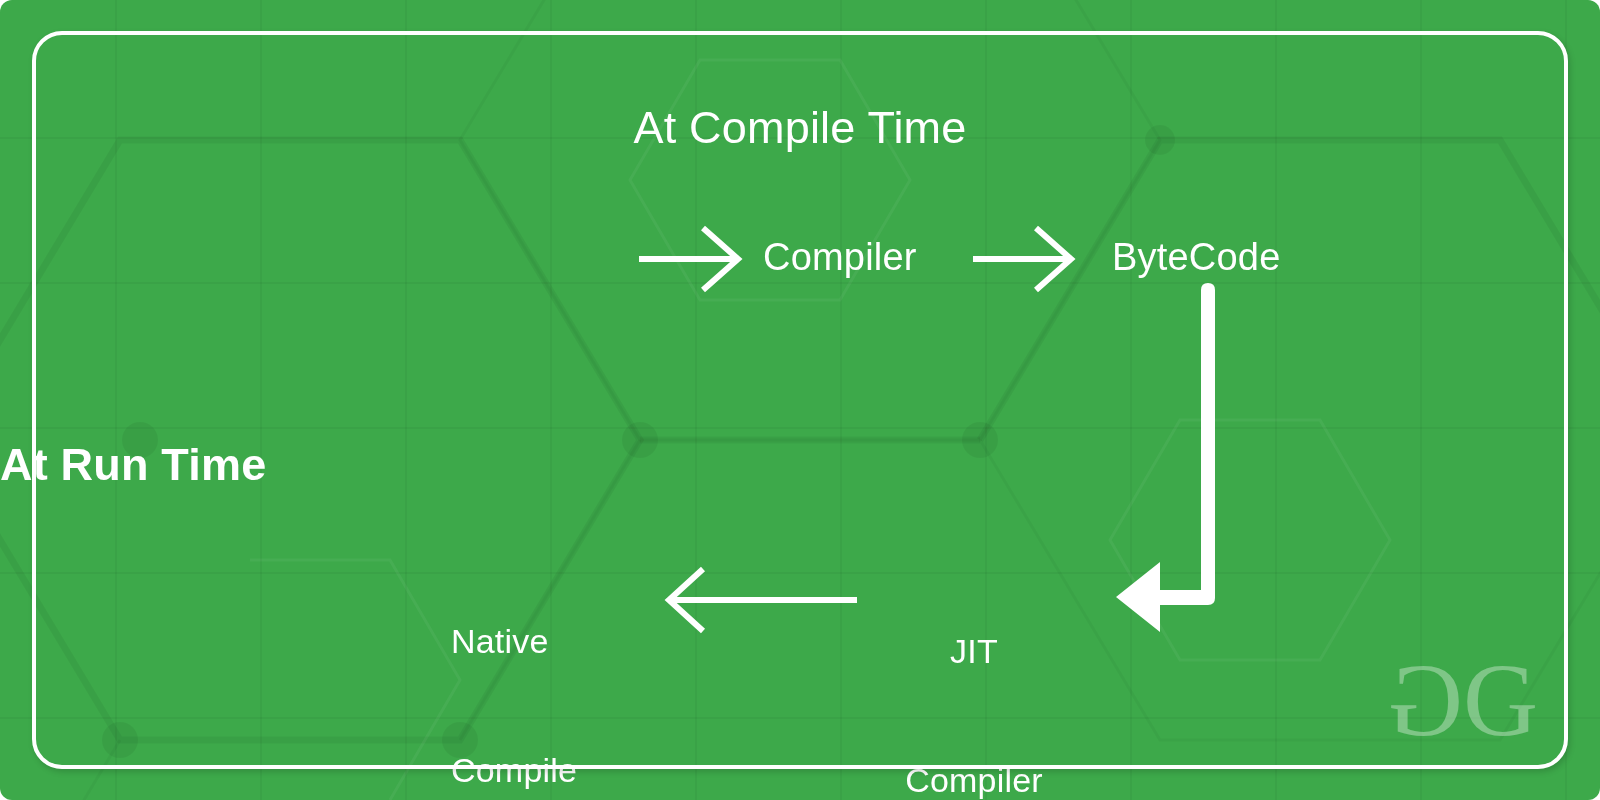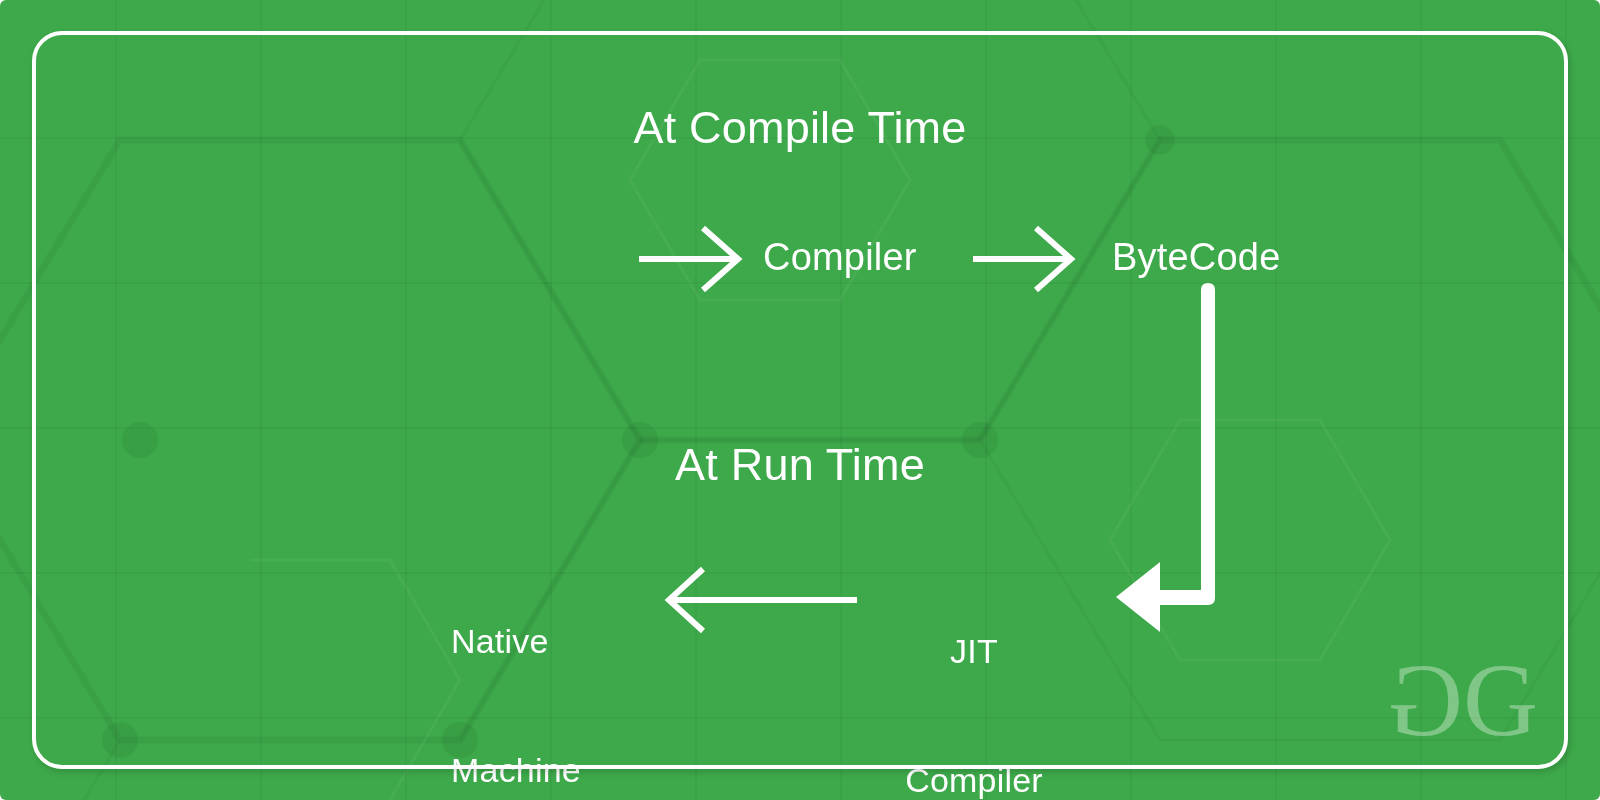--- a/index.html
+++ b/index.html
@@ -13,21 +13,21 @@
     height: 800px;
     overflow: hidden;
     font-family: "Liberation Sans", "DejaVu Sans", sans-serif;
     background: #ffffff;
   }
   
   .panel {
     position: absolute;
     inset: 0;
     background: #3da94a;
-    border-radius: 6px;
+    border-radius: 12px;
     overflow: hidden;
   }
   
   .grid-layer {
     position: absolute;
     inset: -20px;
     background-image:
       linear-gradient(to right, rgba(0,0,0,0.045) 2px, transparent 2px),
       linear-gradient(to bottom, rgba(0,0,0,0.045) 2px, transparent 2px);
     background-size: 145px 145px;
@@ -62,23 +62,23 @@
   .heading-compile {
     left: 0; right: 0;
     top: 99px;
     text-align: center;
     font-size: 45px;
     line-height: 58px;
   }
   .heading-run {
     left: 0; right: 0;
     top: 436px;
-    text-align: center;
     font-size: 45px;
     line-height: 58px;
+    font-weight: bold;
   }
   .node-source  { left: 294px;  top: 232px; font-size: 38px; line-height: 50px; }
   .node-compiler{ left: 763px;  top: 232px; font-size: 38px; line-height: 50px; }
   .node-byte    { left: 1100px; top: 232px; font-size: 38px; line-height: 50px; margin-left: 12px; }
   .node-native  {
     left: 451px; top: 534px;
     font-size: 34px; line-height: 43px;
   }
   .node-jit {
     left: 895px; top: 544px;
@@ -152,21 +152,21 @@
 
     <div class="txt heading-run">At Run Time</div>
 
 
     <div class="txt node-compiler">Compiler</div>
 
     <div class="txt node-bytecode node-byte">ByteCode</div>
 
     <div class="txt node-native">
       <div>Native</div>
-      <div>Machine</div>
+      <div>Compile</div>
       
     </div>
 
     <div class="txt node-jit">
       <div>JIT</div>
       <div>Compiler</div>
     </div>
 
     <svg class="vec" viewBox="0 0 1600 800" aria-hidden="true">
 

